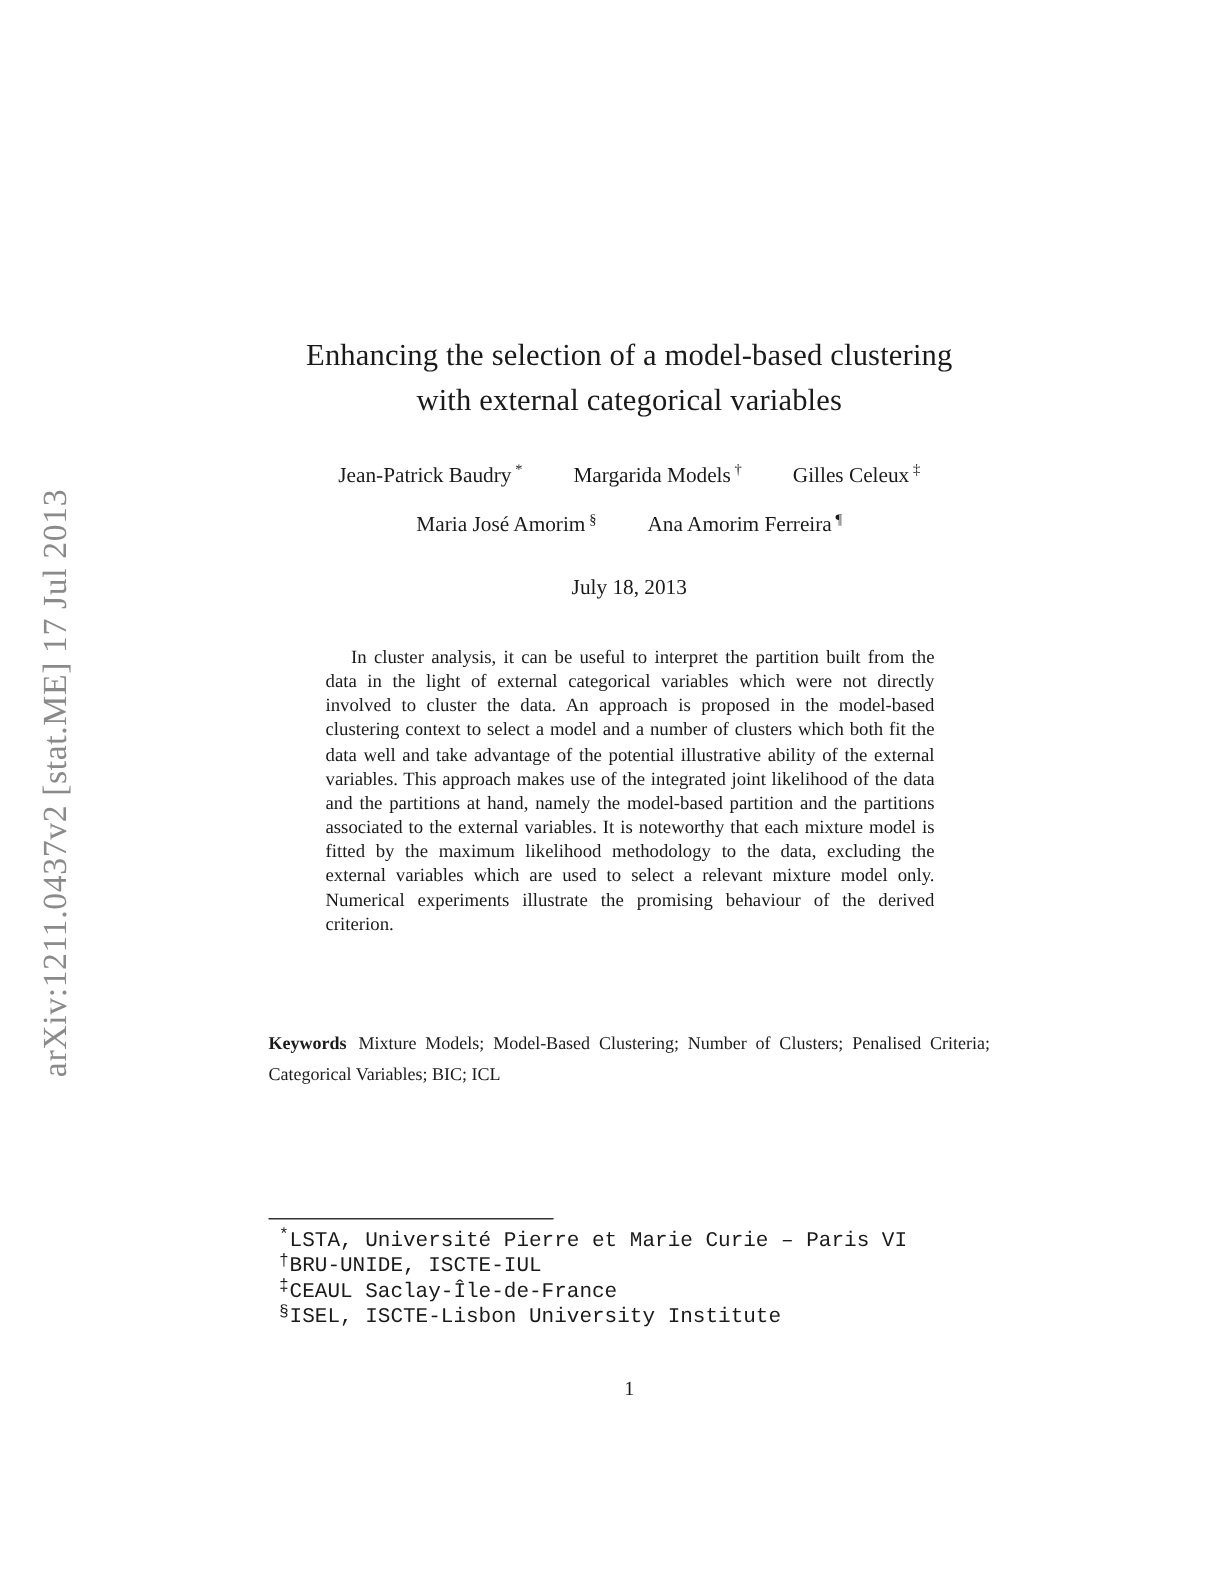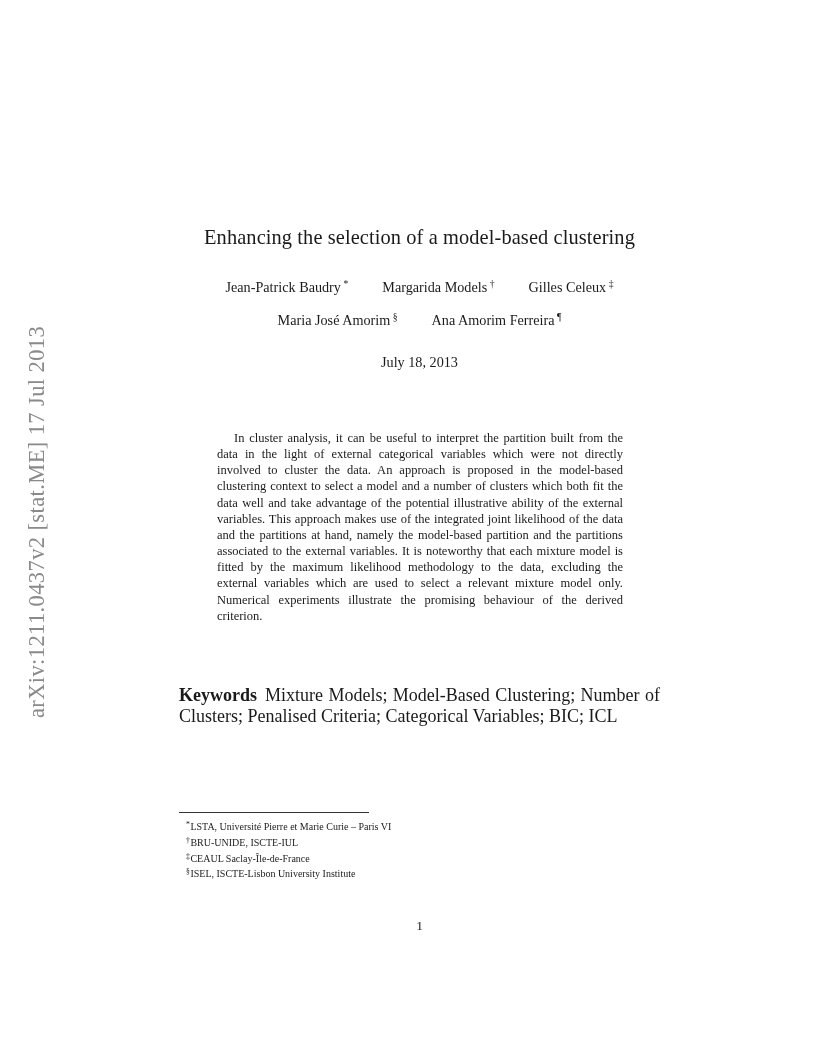--- a/index.html
+++ b/index.html
@@ -113,21 +113,21 @@
     margin: 0;
     hyphens: none;
   }
 
   
   #keywords-section {
     position: absolute;
     left: 167px;
     top: 685px;
     width: 481px;
-    font-size: 18px;
+    font-size: 12px;
     line-height: 20.5px;
     text-align: justify;
     text-justify: inter-word;
   }
   #keywords-section .kw-label {
     font-weight: bold;
     margin-right: 8px;
   }
 
   
@@ -137,25 +137,26 @@
     top: 812px;
     width: 481px;
   }
   #footnote-rule {
     width: 190px;
     height: 0;
     border-top: 1px solid #333333;
     margin: 0 0 5px 0;
   }
   .footnote-item {
-    font-size: 10px;
+    font-size: 14px;
     line-height: 13.7px;
     white-space: nowrap;
     padding-left: 15px;
     text-indent: -8px;
+    font-family: Liberation Mono, monospace;
   }
   .footnote-item sup {
     font-size: 0.78em;
     vertical-align: 0.40em;
     margin-right: 0.5px;
   }
 
   
   #page-number {
     position: absolute;
@@ -171,20 +172,21 @@
 
 <div id="arxiv-stamp">
   <div class="stamp-text">arXiv:1211.0437v2  [stat.ME]  17 Jul 2013</div>
 </div>
 
 <div id="page">
 
   <div id="title-block">
     <h1 id="paper-title">
       <span class="tl">Enhancing the selection of a model-based clustering</span>
+      <span class="tl">with external categorical variables</span>
     </h1>
 
     <div id="authors">
       <span class="author-row">
         <span class="author"><span>Jean-Patrick Baudry</span><sup>*</sup></span><span class="author"><span>Margarida Models</span><sup>†</sup></span><span class="author"><span>Gilles Celeux</span><sup>‡</sup></span>
       </span>
       <span class="author-row">
         <span class="author"><span>Maria José Amorim</span><sup>§</sup></span><span class="author"><span>Ana Amorim Ferreira</span><sup>¶</sup></span>
       </span>
     </div>

